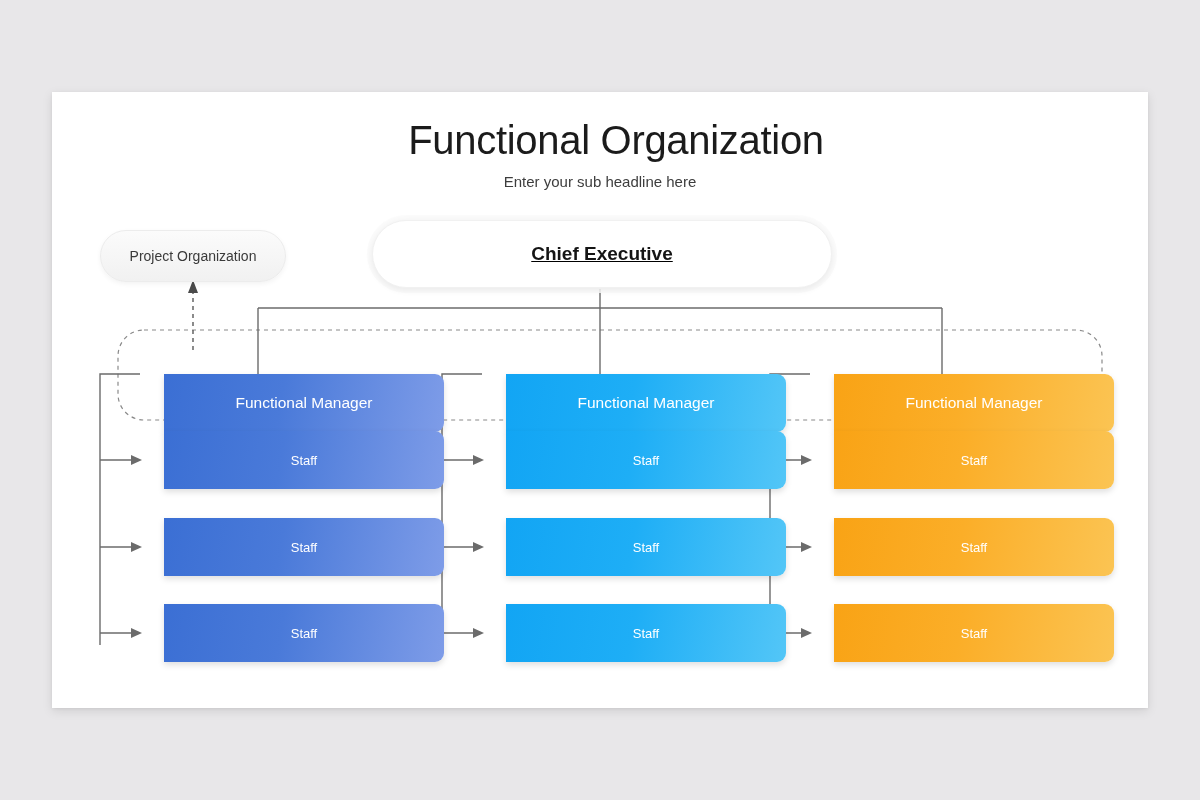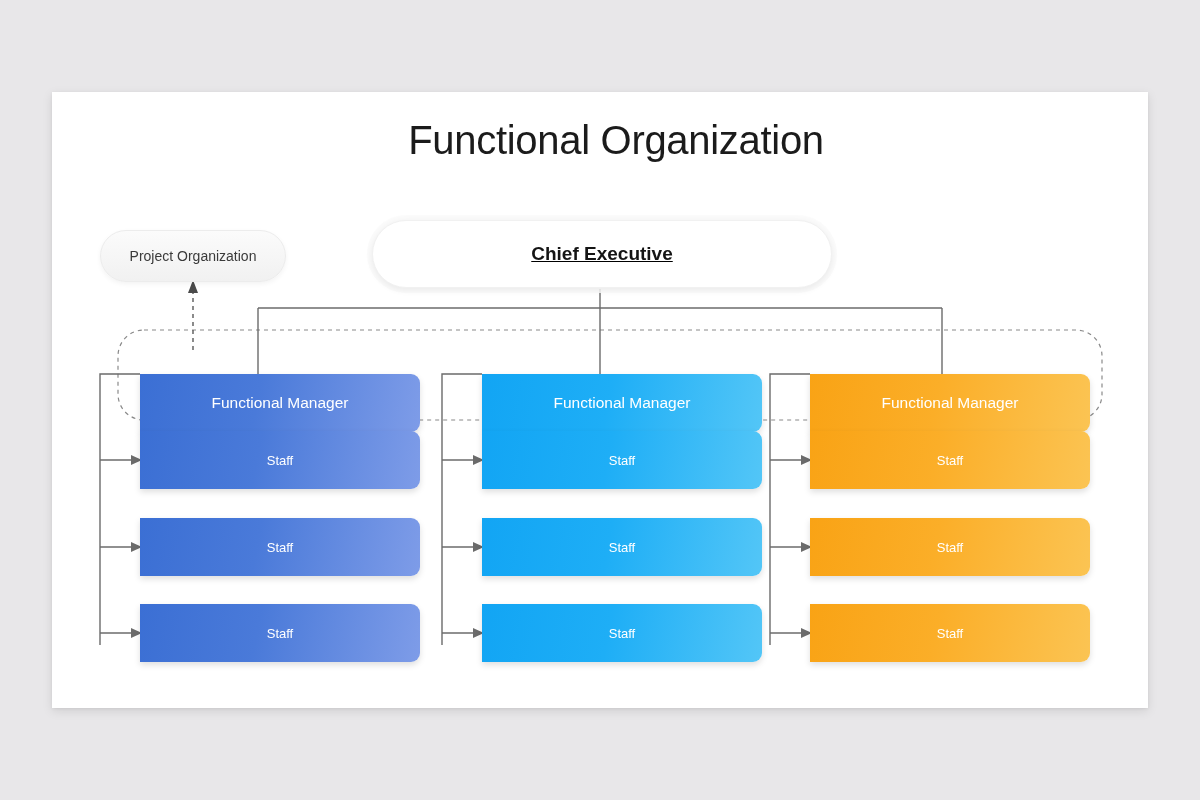--- a/index.html
+++ b/index.html
@@ -105,37 +105,39 @@
 
   
   .node {
     position: absolute;
     height: 58px;
     border-radius: 0 9px 9px 0;
     display: flex;
     align-items: center;
     justify-content: center;
     box-shadow: 0 3px 6px rgba(0,0,0,0.13);
+    margin-left: 24px;
   }
   .node .label {
     font-size: 13px;
     color: #ffffff;
   }
   .node.mgr .label { font-size: 15.5px; }
 
   .col-a { background: linear-gradient(100deg, #3b6fd4 0%, #4a7ad9 42%, #7e9ce8 100%); }
   .col-b { background: linear-gradient(100deg, #12a5f4 0%, #1eaef6 45%, #53c6f7 100%); }
   .col-c { background: linear-gradient(100deg, #f9a315 0%, #fbae28 45%, #fbc453 100%); }
 </style>
 </head>
 <body>
 
 <div id="slide">
 
   <div id="title">Functional Organization</div>
+  <div id="subtitle">Enter your sub headline here</div>
 
   <svg id="wires" viewBox="0 0 1096 616">
 
     <rect x="66" y="238" width="984" height="90" rx="26" ry="26" fill="none" stroke="#8a8a8a" stroke-width="1.2" stroke-dasharray="4 4"></rect>
 
     <path d="M 548 197 L 548 216" stroke="#6b6b6b" stroke-width="1.4" fill="none"></path>
 
     <path d="M 206 216 L 890 216" stroke="#6b6b6b" stroke-width="1.4" fill="none"></path>
 
     <path d="M 206 216 L 206 282" stroke="#6b6b6b" stroke-width="1.4" fill="none"></path>

